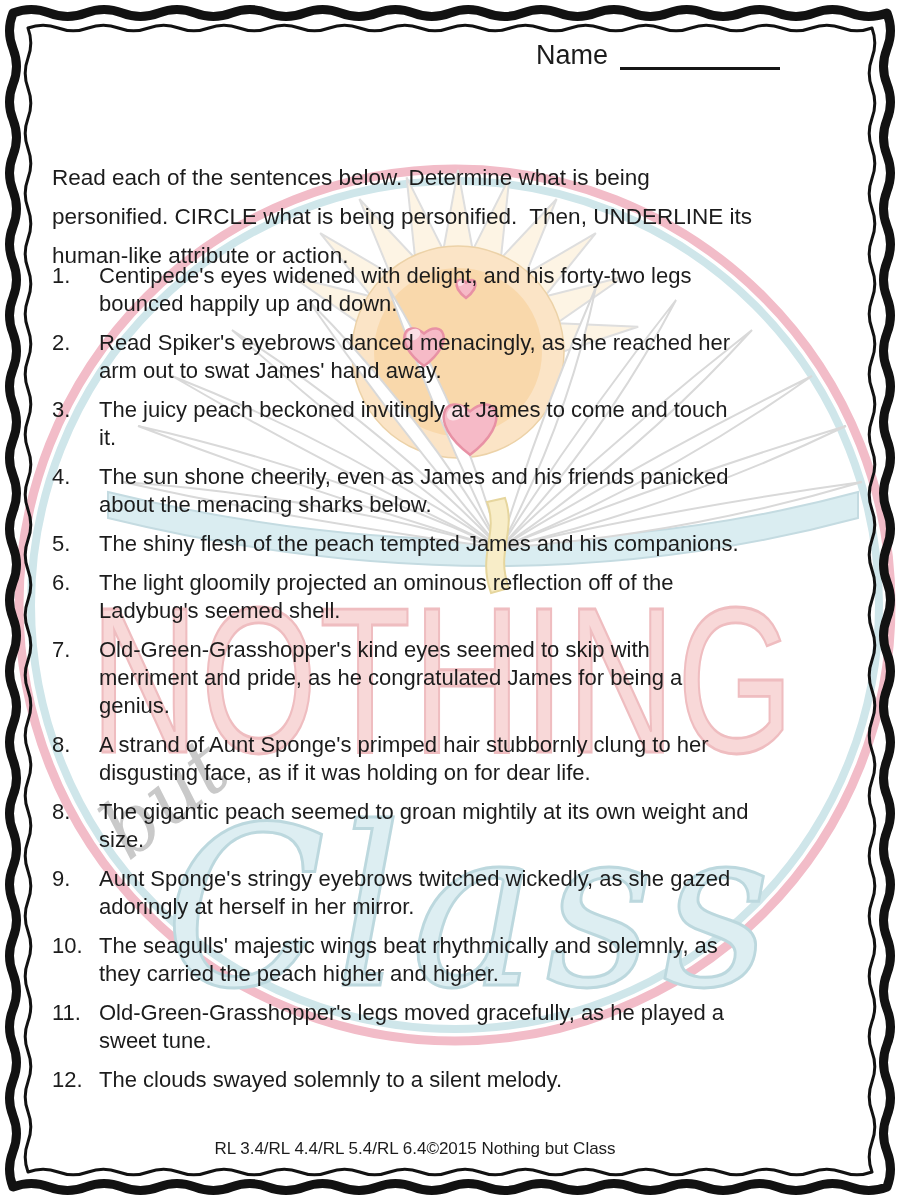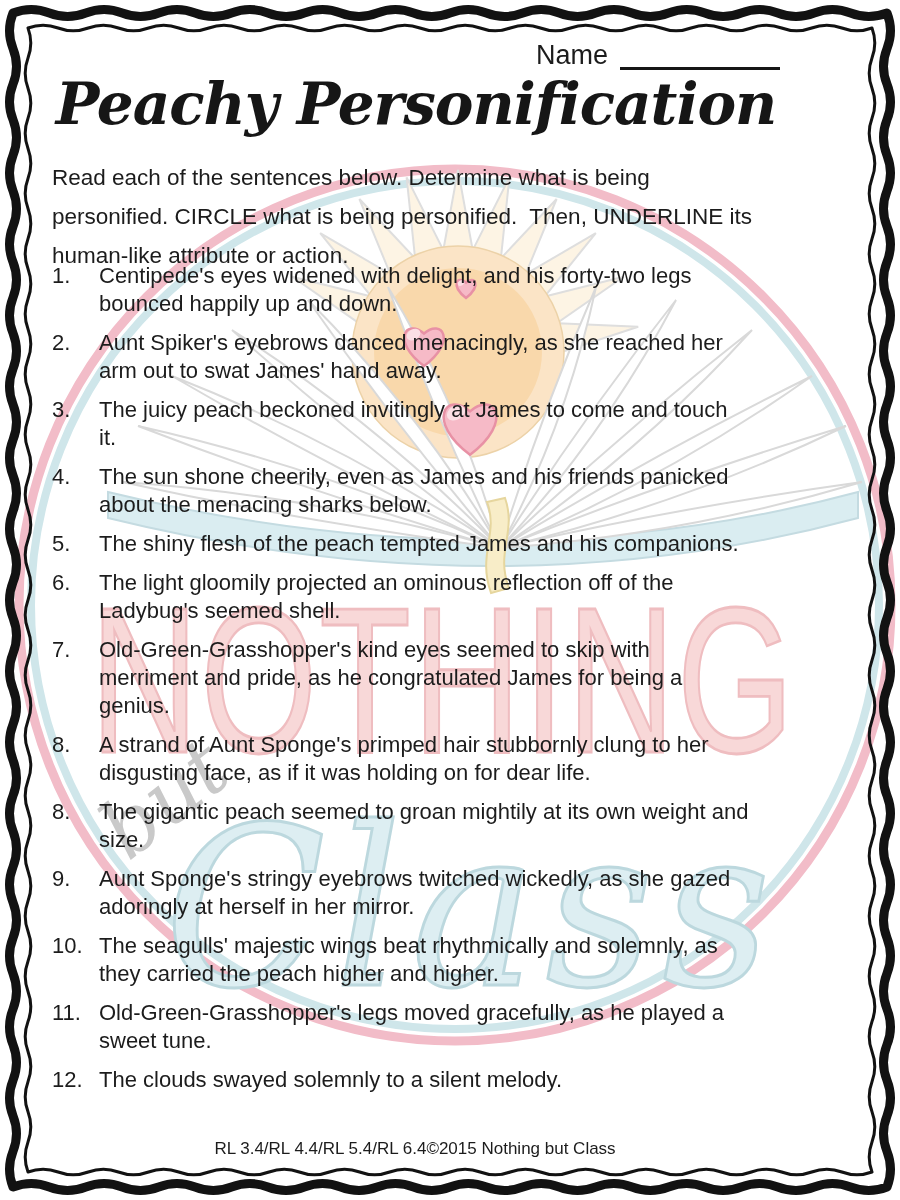--- a/index.html
+++ b/index.html
@@ -75,35 +75,34 @@
       <path d="M28,28 Q43.1,22.4 58.1,28.0 Q73.2,33.6 88.3,28.0 Q103.4,22.4 118.4,28.0 Q133.5,33.6 148.6,28.0 Q163.6,22.4 178.7,28.0 Q193.8,33.6 208.9,28.0 Q223.9,22.4 239.0,28.0 Q254.1,33.6 269.1,28.0 Q284.2,22.4 299.3,28.0 Q314.4,33.6 329.4,28.0 Q344.5,22.4 359.6,28.0 Q374.6,33.6 389.7,28.0 Q404.8,22.4 419.9,28.0 Q434.9,33.6 450.0,28.0 Q465.1,22.4 480.1,28.0 Q495.2,33.6 510.3,28.0 Q525.4,22.4 540.4,28.0 Q555.5,33.6 570.6,28.0 Q585.6,22.4 600.7,28.0 Q615.8,33.6 630.9,28.0 Q645.9,22.4 661.0,28.0 Q676.1,33.6 691.1,28.0 Q706.2,22.4 721.3,28.0 Q736.4,33.6 751.4,28.0 Q766.5,22.4 781.6,28.0 Q796.6,33.6 811.7,28.0 Q826.8,22.4 841.9,28.0 Q856.9,33.6 872.0,28.0 Q877.6,43.1 872.0,58.1 Q866.4,73.2 872.0,88.2 Q877.6,103.3 872.0,118.3 Q866.4,133.4 872.0,148.4 Q877.6,163.5 872.0,178.5 Q866.4,193.6 872.0,208.6 Q877.6,223.7 872.0,238.7 Q866.4,253.8 872.0,268.8 Q877.6,283.9 872.0,298.9 Q866.4,314.0 872.0,329.1 Q877.6,344.1 872.0,359.2 Q866.4,374.2 872.0,389.3 Q877.6,404.3 872.0,419.4 Q866.4,434.4 872.0,449.5 Q877.6,464.5 872.0,479.6 Q866.4,494.6 872.0,509.7 Q877.6,524.7 872.0,539.8 Q866.4,554.8 872.0,569.9 Q877.6,584.9 872.0,600.0 Q866.4,615.1 872.0,630.1 Q877.6,645.2 872.0,660.2 Q866.4,675.3 872.0,690.3 Q877.6,705.4 872.0,720.4 Q866.4,735.5 872.0,750.5 Q877.6,765.6 872.0,780.6 Q866.4,795.7 872.0,810.7 Q877.6,825.8 872.0,840.8 Q866.4,855.9 872.0,870.9 Q877.6,886.0 872.0,901.1 Q866.4,916.1 872.0,931.2 Q877.6,946.2 872.0,961.3 Q866.4,976.3 872.0,991.4 Q877.6,1006.4 872.0,1021.5 Q866.4,1036.5 872.0,1051.6 Q877.6,1066.6 872.0,1081.7 Q866.4,1096.7 872.0,1111.8 Q877.6,1126.8 872.0,1141.9 Q866.4,1156.9 872.0,1172.0 Q856.9,1177.6 841.9,1172.0 Q826.8,1166.4 811.7,1172.0 Q796.6,1177.6 781.6,1172.0 Q766.5,1166.4 751.4,1172.0 Q736.4,1177.6 721.3,1172.0 Q706.2,1166.4 691.1,1172.0 Q676.1,1177.6 661.0,1172.0 Q645.9,1166.4 630.9,1172.0 Q615.8,1177.6 600.7,1172.0 Q585.6,1166.4 570.6,1172.0 Q555.5,1177.6 540.4,1172.0 Q525.4,1166.4 510.3,1172.0 Q495.2,1177.6 480.1,1172.0 Q465.1,1166.4 450.0,1172.0 Q434.9,1177.6 419.9,1172.0 Q404.8,1166.4 389.7,1172.0 Q374.6,1177.6 359.6,1172.0 Q344.5,1166.4 329.4,1172.0 Q314.4,1177.6 299.3,1172.0 Q284.2,1166.4 269.1,1172.0 Q254.1,1177.6 239.0,1172.0 Q223.9,1166.4 208.9,1172.0 Q193.8,1177.6 178.7,1172.0 Q163.6,1166.4 148.6,1172.0 Q133.5,1177.6 118.4,1172.0 Q103.4,1166.4 88.3,1172.0 Q73.2,1177.6 58.1,1172.0 Q43.1,1166.4 28.0,1172.0 Q22.4,1156.9 28.0,1141.9 Q33.6,1126.8 28.0,1111.8 Q22.4,1096.7 28.0,1081.7 Q33.6,1066.6 28.0,1051.6 Q22.4,1036.5 28.0,1021.5 Q33.6,1006.4 28.0,991.4 Q22.4,976.3 28.0,961.3 Q33.6,946.2 28.0,931.2 Q22.4,916.1 28.0,901.1 Q33.6,886.0 28.0,870.9 Q22.4,855.9 28.0,840.8 Q33.6,825.8 28.0,810.7 Q22.4,795.7 28.0,780.6 Q33.6,765.6 28.0,750.5 Q22.4,735.5 28.0,720.4 Q33.6,705.4 28.0,690.3 Q22.4,675.3 28.0,660.2 Q33.6,645.2 28.0,630.1 Q22.4,615.1 28.0,600.0 Q33.6,584.9 28.0,569.9 Q22.4,554.8 28.0,539.8 Q33.6,524.7 28.0,509.7 Q22.4,494.6 28.0,479.6 Q33.6,464.5 28.0,449.5 Q22.4,434.4 28.0,419.4 Q33.6,404.3 28.0,389.3 Q22.4,374.2 28.0,359.2 Q33.6,344.1 28.0,329.1 Q22.4,314.0 28.0,298.9 Q33.6,283.9 28.0,268.8 Q22.4,253.8 28.0,238.7 Q33.6,223.7 28.0,208.6 Q22.4,193.6 28.0,178.5 Q33.6,163.5 28.0,148.4 Q22.4,133.4 28.0,118.3 Q33.6,103.3 28.0,88.2 Q22.4,73.2 28.0,58.1 Q33.6,43.1 28.0,28.0 Z" fill="none" stroke="#121212" stroke-width="3" stroke-linejoin="round"></path>
     </svg>
 
   <div class="content">
 
     <div class="name-row">
       <span class="name-label">Name</span>
       <span class="name-line"></span>
     </div>
 
-    <h1 class="title">Peachy Personification</h1>
 
     <p class="instructions">Read each of the sentences below. Determine what is being
 personified. CIRCLE what is being personified.  Then, UNDERLINE its
 human-like attribute or action.</p>
 
     <ol class="questions">
       <li class="q">
           <span class="qnum">1.</span>
           <span class="qtext">Centipede's eyes widened with delight, and his forty-two legs
 bounced happily up and down.</span>
         </li>
       <li class="q">
           <span class="qnum">2.</span>
-          <span class="qtext">Aunt Spiker's eyebrows danced menacingly, as she reached her
+          <span class="qtext">Read Spiker's eyebrows danced menacingly, as she reached her
 arm out to swat James' hand away.</span>
         </li>
       <li class="q">
           <span class="qnum">3.</span>
           <span class="qtext">The juicy peach beckoned invitingly at James to come and touch
 it.</span>
         </li>
       <li class="q">
           <span class="qnum">4.</span>
           <span class="qtext">The sun shone cheerily, even as James and his friends panicked

